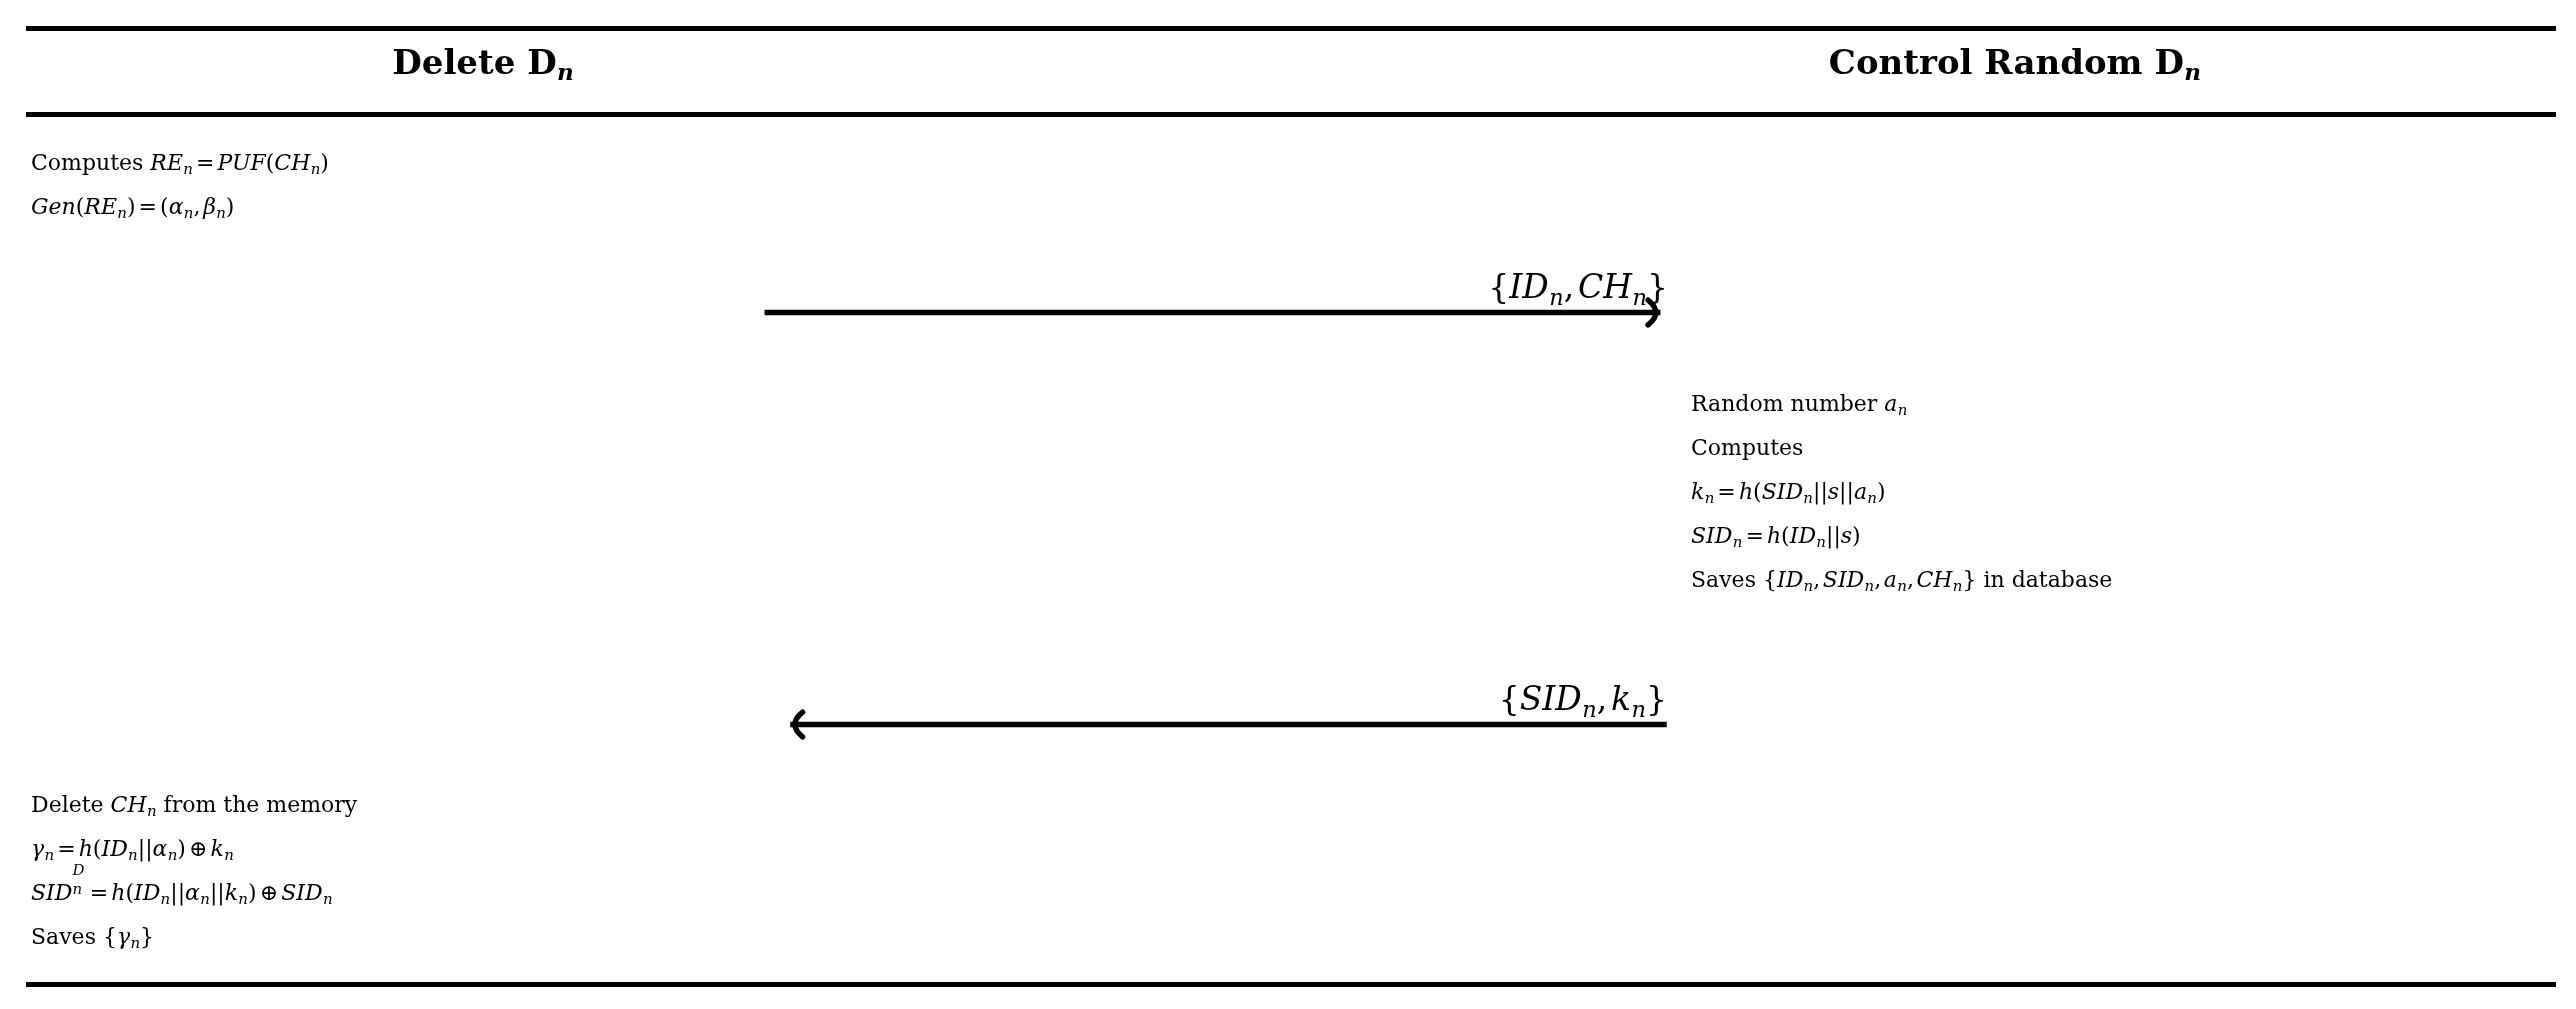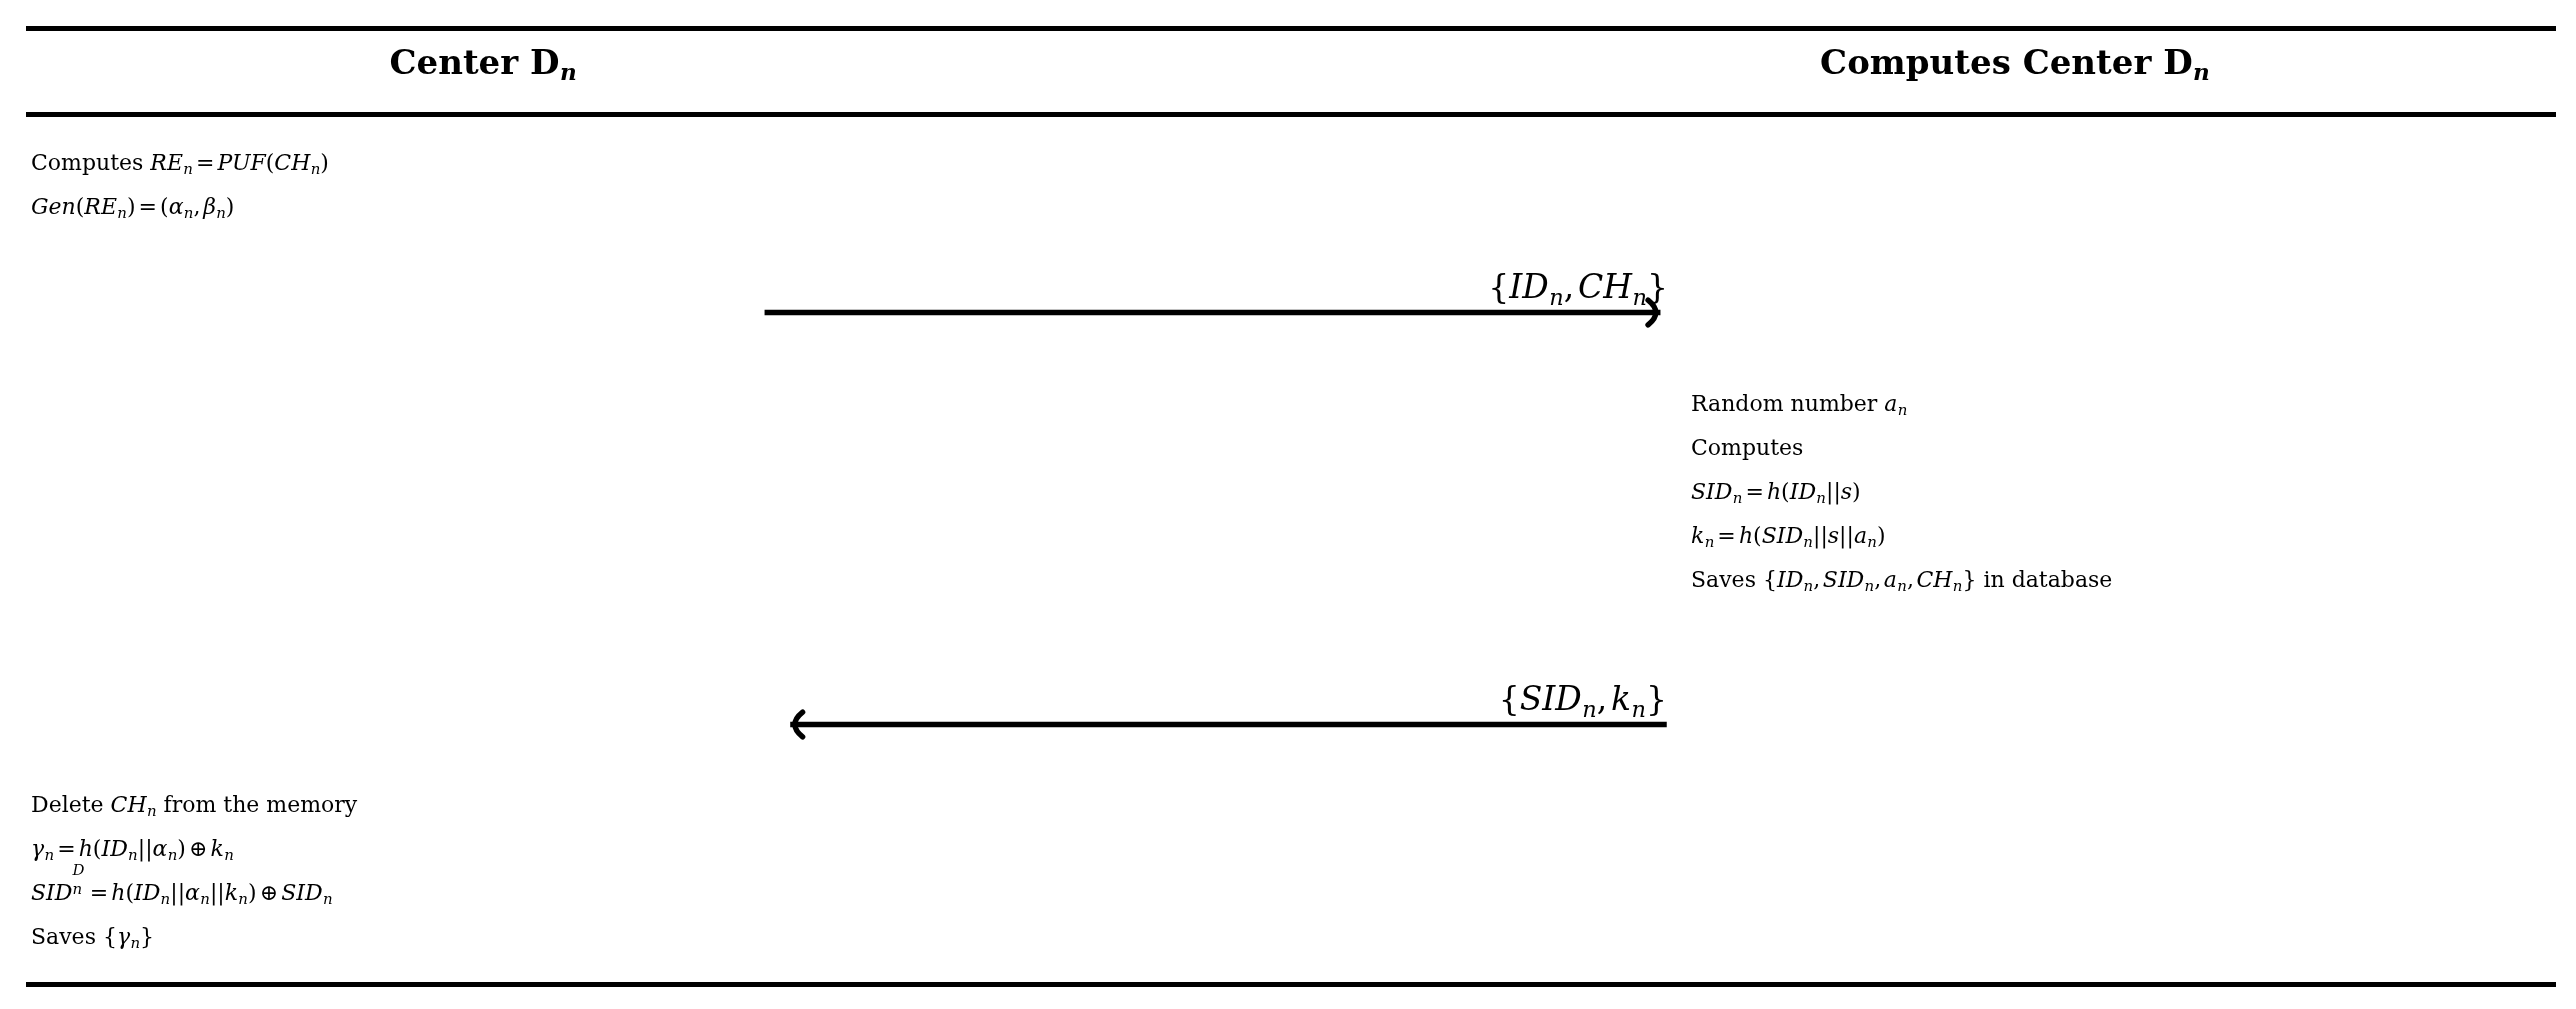--- a/index.html
+++ b/index.html
@@ -103,25 +103,25 @@
 </head>
 <body>
 
 <div id="page">
 
   <div class="rule rule-top"></div>
   <div class="rule rule-mid"></div>
   <div class="rule rule-bottom"></div>
 
   <div class="col-header left">
-    <span>Center D</span><span class="sub">n</span>
+    <span>Delete D</span><span class="sub">n</span>
   </div>
 
   <div class="col-header right">
-    <span>Computes Center D</span><span class="sub">n</span>
+    <span>Control Random D</span><span class="sub">n</span>
   </div>
 
   <div class="block left blk-drone-init">
 
     <span class="line">
       <span class="mr">Computes</span>&nbsp;<span class="mi">RE</span><span class="sub">n</span><span class="mo">=</span><span class="mi">PUF</span><span class="mp">(</span><span class="mi">CH</span><span class="sub">n</span><span class="mp">)</span>
     </span>
 
     <span class="line">
       <span class="mi">Gen</span><span class="mp">(</span><span class="mi">RE</span><span class="sub">n</span><span class="mp">)</span><span class="mo">=</span><span class="mp">(</span><span class="mi">α</span><span class="sub">n</span><span class="comma">,</span><span class="mi">β</span><span class="sub">n</span><span class="mp">)</span>
@@ -143,25 +143,25 @@
 
     <span class="line">
       <span class="mr">Random number</span>&nbsp;<span class="mi">a</span><span class="sub">n</span>
     </span>
 
     <span class="line">
       <span class="mr">Computes</span>
     </span>
 
     <span class="line">
-      <span class="mi">SID</span><span class="sub">n</span><span class="mo">=</span><span class="mi">h</span><span class="mp">(</span><span class="mi">ID</span><span class="sub">n</span><span class="mp">||</span><span class="mi">s</span><span class="mp">)</span>
+      <span class="mi">k</span><span class="sub">n</span><span class="mo">=</span><span class="mi">h</span><span class="mp">(</span><span class="mi">SID</span><span class="sub">n</span><span class="mp">||</span><span class="mi">s</span><span class="mp">||</span><span class="mi">a</span><span class="sub">n</span><span class="mp">)</span>
     </span>
 
     <span class="line">
-      <span class="mi">k</span><span class="sub">n</span><span class="mo">=</span><span class="mi">h</span><span class="mp">(</span><span class="mi">SID</span><span class="sub">n</span><span class="mp">||</span><span class="mi">s</span><span class="mp">||</span><span class="mi">a</span><span class="sub">n</span><span class="mp">)</span>
+      <span class="mi">SID</span><span class="sub">n</span><span class="mo">=</span><span class="mi">h</span><span class="mp">(</span><span class="mi">ID</span><span class="sub">n</span><span class="mp">||</span><span class="mi">s</span><span class="mp">)</span>
     </span>
 
     <span class="line">
       <span class="mr">Saves</span>&nbsp;<span class="mp">{</span><span class="mi">ID</span><span class="sub">n</span><span class="comma">,</span><span class="mi">SID</span><span class="sub">n</span><span class="comma">,</span><span class="mi">a</span><span class="sub">n</span><span class="comma">,</span><span class="mi">CH</span><span class="sub">n</span><span class="mp">}</span>&nbsp;<span class="mr">in database</span>
     </span>
 
   </div>
 
   <div class="msg msg-2">
     <div class="msg-label">

